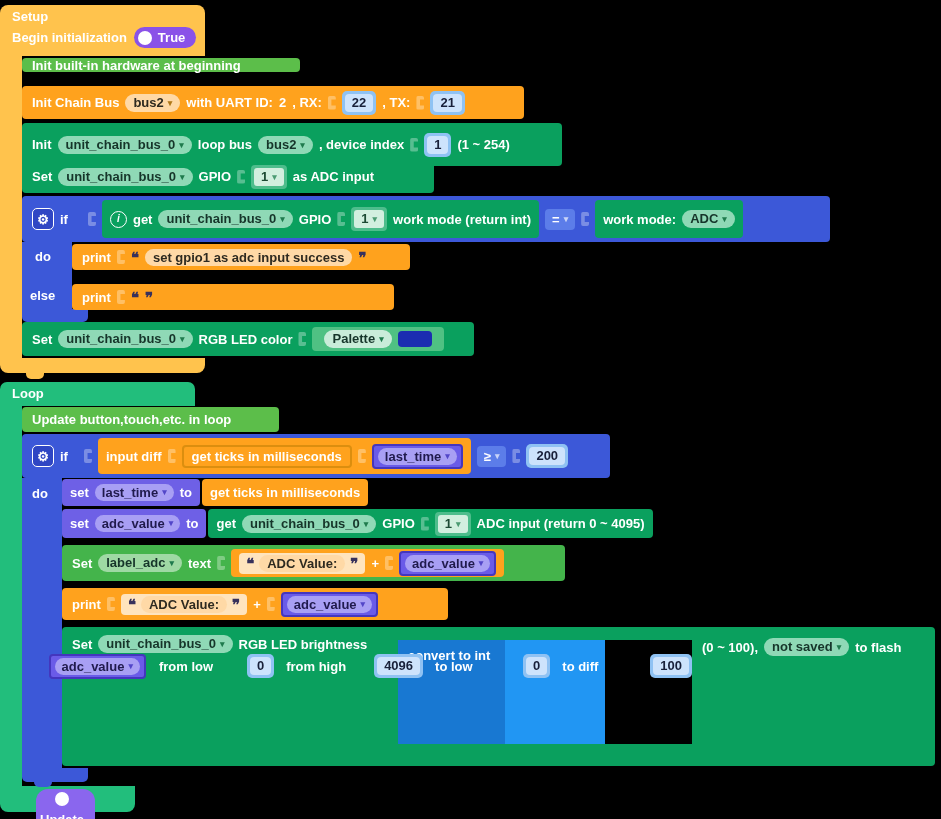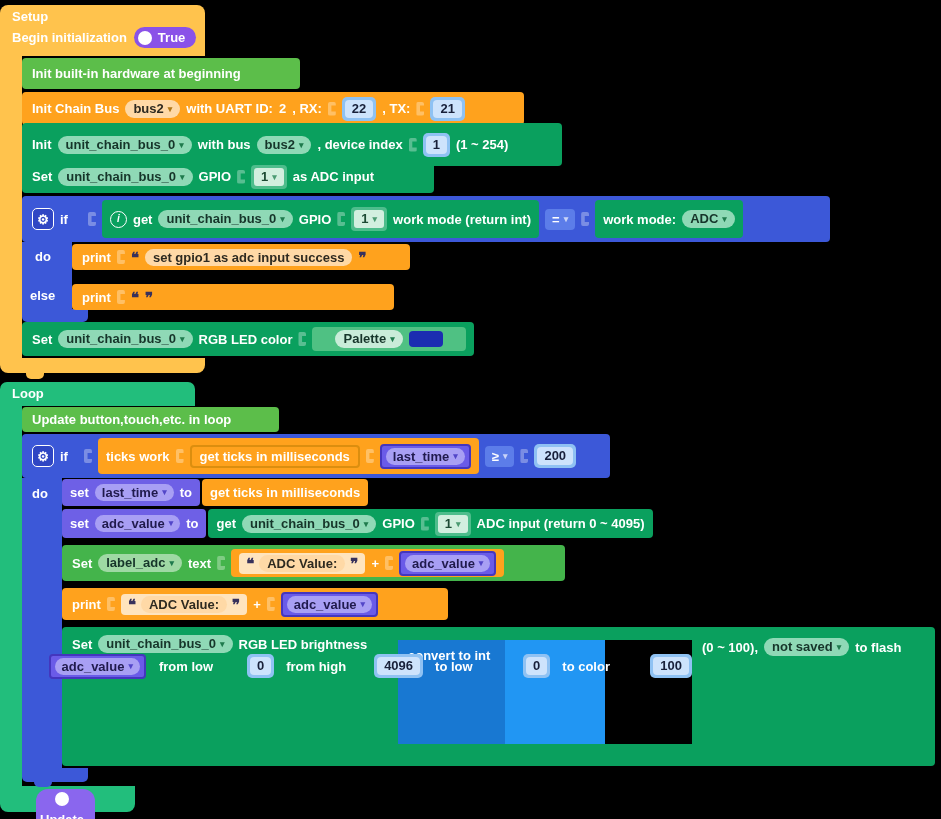--- a/index.html
+++ b/index.html
@@ -47,21 +47,21 @@
     border-radius:12px;padding:3px 11px 3px 4px;color:#fff;font-weight:700;}
   .dot{width:14px;height:14px;border-radius:50%;background:#fff;}
   .gear{display:inline-flex;align-items:center;justify-content:center;width:20px;height:20px;
     border:1.5px solid #fff;border-radius:5px;background:#2F46C4;font-size:13px;line-height:1;}
   .info{display:inline-flex;align-items:center;justify-content:center;width:15px;height:15px;
     border:1.5px solid #fff;border-radius:50%;font-size:10px;font-weight:700;font-style:italic;line-height:1;}
   .conn{width:8px;height:14px;border-radius:2px;background:rgba(255,255,255,.32);flex:0 0 auto;
     clip-path:polygon(0 0,100% 0,100% 28%,45% 28%,45% 72%,100% 72%,100% 100%,0 100%);}
   .innerblk{display:inline-flex;align-items:center;background:var(--orange);
     border:2px solid #DB8E0F;border-radius:4px;padding:2px 8px;}
-  .palblk{display:inline-flex;align-items:center;gap:6px;background:#4FC183;border-radius:4px;padding:3px 23px;}
+  .palblk{display:inline-flex;align-items:center;gap:6px;background:#4FC183;border-radius:4px;padding:3px 12px;}
   .swatch{width:34px;height:16px;border-radius:4px;background:#1B2DB1;}
   .bump{position:absolute;width:18px;height:6px;border-radius:0 0 5px 5px;}
   
   .b-hole{position:absolute;left:336px;top:13px;width:294px;height:104px;background:#000;display:flex;}
   .b-conv{width:107px;background:var(--cblue);padding:8px 0 0 10px;box-sizing:border-box;}
   .b-remap{position:relative;flex:1;}
   .b-labcol{position:absolute;left:0;top:0;bottom:0;width:100px;background:var(--rblue);}
   .b-rows{position:absolute;left:0;top:0;right:0;bottom:0;display:flex;flex-direction:row;
     justify-content:flex-end;padding:15px 0;box-sizing:border-box;}
   .b-row{display:flex;align-items:center;height:22px;}
@@ -79,25 +79,25 @@
       <span class="toggle">
         <span class="dot"></span>
         <span>True</span>
       </span>
     </div>
   </div>
   <div class="abs" style="left:0;top:56px;width:22px;height:302px;background:var(--yellow);"></div>
   <div class="abs" style="left:0;top:358px;width:205px;height:15px;background:var(--yellow);border-radius:0 0 8px 8px;"></div>
   <div class="bump" style="left:26px;top:373px;background:var(--yellow);"></div>
 
-  <div class="row" style="left:22px;top:58px;width:258px;height:31px;background:var(--lgreen);">
+  <div class="row" style="left:22px;top:58px;width:258px;height:14px;background:var(--lgreen);">
     <span>Init built-in hardware at beginning</span>
   </div>
 
-  <div class="row" style="left:22px;top:92px;width:482px;height:33px;background:var(--orange);">
+  <div class="row" style="left:22px;top:86px;width:482px;height:33px;background:var(--orange);">
     <span>Init Chain Bus</span>
     <span class="tanpill">
       <span>bus2</span>
       <span class="dd">▾</span>
     </span>
     <span>with UART ID:</span>
     <span>2</span>
     <span>, RX:</span>
     <span class="conn"></span>
     <span class="num">
@@ -109,21 +109,21 @@
         <span class="numf">21</span>
       </span>
   </div>
 
   <div class="row" style="left:22px;top:123px;width:520px;height:43px;background:var(--dgreen);">
     <span>Init</span>
     <span class="gpill">
       <span>unit_chain_bus_0</span>
       <span class="dd">▾</span>
     </span>
-    <span>with bus</span>
+    <span>loop bus</span>
     <span class="gpill">
       <span>bus2</span>
       <span class="dd">▾</span>
     </span>
     <span>, device index</span>
     <span class="conn"></span>
     <span class="num">
         <span class="numf">1</span>
       </span>
     <span>(1 ~ 254)</span>
@@ -231,21 +231,21 @@
 
   <div class="row" style="left:22px;top:407px;width:237px;height:25px;background:var(--lgreen);">
     <span>Update button,touch,etc. in loop</span>
   </div>
 
   <div class="row" style="left:22px;top:434px;width:568px;height:44px;background:var(--blue);">
     <span class="gear">⚙</span>
     <span>if</span>
     <span class="conn" style="margin-left:10px;"></span>
     <span class="in" style="background:var(--orange);height:36px;">
-      <span>ticks work</span>
+      <span>input diff</span>
       <span class="conn"></span>
       <span class="innerblk">
         <span>get ticks in milliseconds</span>
       </span>
       <span class="conn"></span>
       <span class="vblk">
         <span class="vpill">
             <span>last_time</span>
         <span class="dd">▾</span>
           </span>
@@ -387,21 +387,21 @@
                 <span class="numf">4096</span>
               </span>
           </div>
           <div class="b-row">
             <span class="b-lab">to low</span>
             <span class="num">
                 <span class="numf">0</span>
               </span>
           </div>
           <div class="b-row">
-            <span class="b-lab">to color</span>
+            <span class="b-lab">to diff</span>
             <span class="num">
                 <span class="numf">100</span>
               </span>
           </div>
         </div>
       </div>
     </div>
     <div style="position:absolute;left:640px;top:11px;display:flex;align-items:center;gap:6px;white-space:nowrap;">
       <span>(0 ~ 100),</span>
       <span class="gpill">

